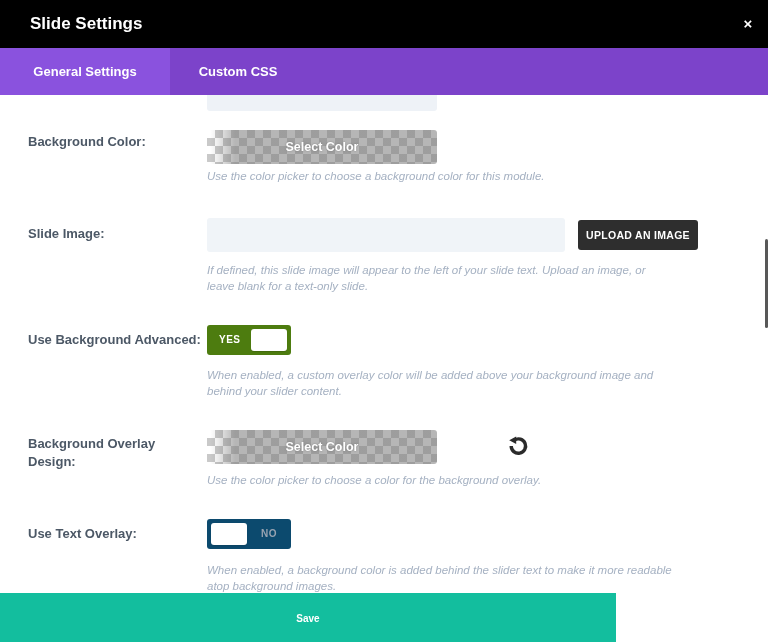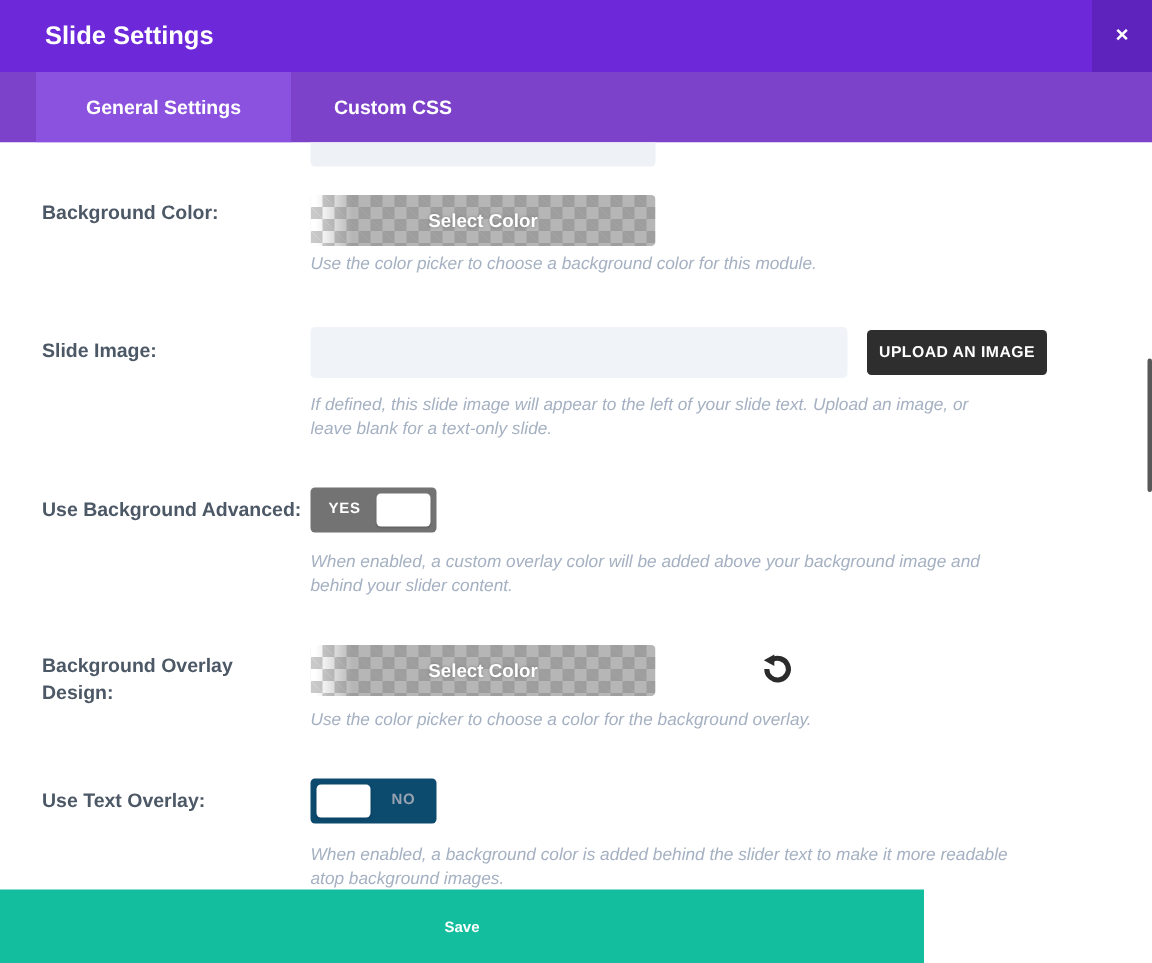--- a/index.html
+++ b/index.html
@@ -1,26 +1,26 @@
 <!DOCTYPE html>
 <html><head>
 <meta charset="utf-8">
 <style>
   html,body{margin:0;padding:0;background:#fff;}
   *{box-sizing:border-box;font-family:"Liberation Sans",sans-serif;}
   .modal{position:relative;width:768px;height:642px;background:#fff;overflow:hidden;}
 
   
-  .header{position:absolute;left:0;top:0;width:768px;height:48px;background:#6d28d9;}
+  .header{position:absolute;left:0;top:0;width:768px;height:48px;background:#000000;}
   .header .title{position:absolute;left:30px;top:0;line-height:48px;color:#fff;font-size:17px;font-weight:600;}
   .close-btn{position:absolute;right:0;top:0;width:40px;height:48px;background:rgba(0,0,0,0.13);
     color:#fff;font-size:15px;font-weight:700;text-align:center;line-height:48px;cursor:pointer;}
 
   
-  .tabs{position:absolute;left:0;top:48px;width:768px;height:47px;background:#7c43ca;display:flex;padding-left:24px;}
+  .tabs{position:absolute;left:0;top:48px;width:768px;height:47px;background:#7c43ca;display:flex;}
   .tab{height:47px;line-height:47px;text-align:center;color:#fff;font-size:13px;font-weight:600;cursor:pointer;}
   .tab.active{background:#8a52de;}
   .tab.t1{width:170px;}
   .tab.t2{width:225px;}
   .tab.t3{width:136px;}
 
   
   .content{position:absolute;left:0;top:95px;width:768px;height:498px;background:#fff;}
   .partial-field{position:absolute;left:207px;top:0;width:230px;height:16px;background:#eef2f7;border-radius:0 0 3px 3px;}
 
@@ -40,21 +40,21 @@
   .swatch span{display:inline-block;line-height:34px;color:#fff;font-size:12.5px;font-weight:600;text-shadow:0 0 2px rgba(90,90,90,.6);}
 
   
   .text-input{position:absolute;left:207px;width:358px;height:34px;background:#f0f4f8;border:none;border-radius:3px;padding:0 10px;font-size:13px;color:#4c5866;}
 
   .upload-btn{position:absolute;left:578px;width:120px;height:30px;background:#2e2e2e;border:none;border-radius:3px;
     color:#fff;font-size:10.5px;font-weight:700;letter-spacing:.3px;cursor:pointer;}
 
   
   .toggle{position:absolute;left:207px;width:84px;height:30px;border-radius:3px;cursor:pointer;}
-  .toggle.on{background:#737373;padding-left:39px;}
+  .toggle.on{background:#4d7c0f;padding-left:39px;}
   .toggle.off{background:#0c4a6e;}
   .toggle .knob{position:absolute;top:4px;width:36px;height:22px;background:#fff;border-radius:3px;}
   .toggle.on .knob{right:4px;box-shadow:0 1px 1px rgba(0,0,0,.15);}
   .toggle.off .knob{left:4px;box-shadow:0 1px 2px rgba(0,0,0,.12);}
   .toggle .t-label{position:absolute;top:0;line-height:30px;font-size:10px;font-weight:700;letter-spacing:.5px;}
   .toggle.on .t-label{left:12px;color:#fff;}
   .toggle.off .t-label{right:14px;color:#97a3b1;}
 
   .reset-icon{position:absolute;left:506px;width:24px;height:24px;cursor:pointer;}
 

